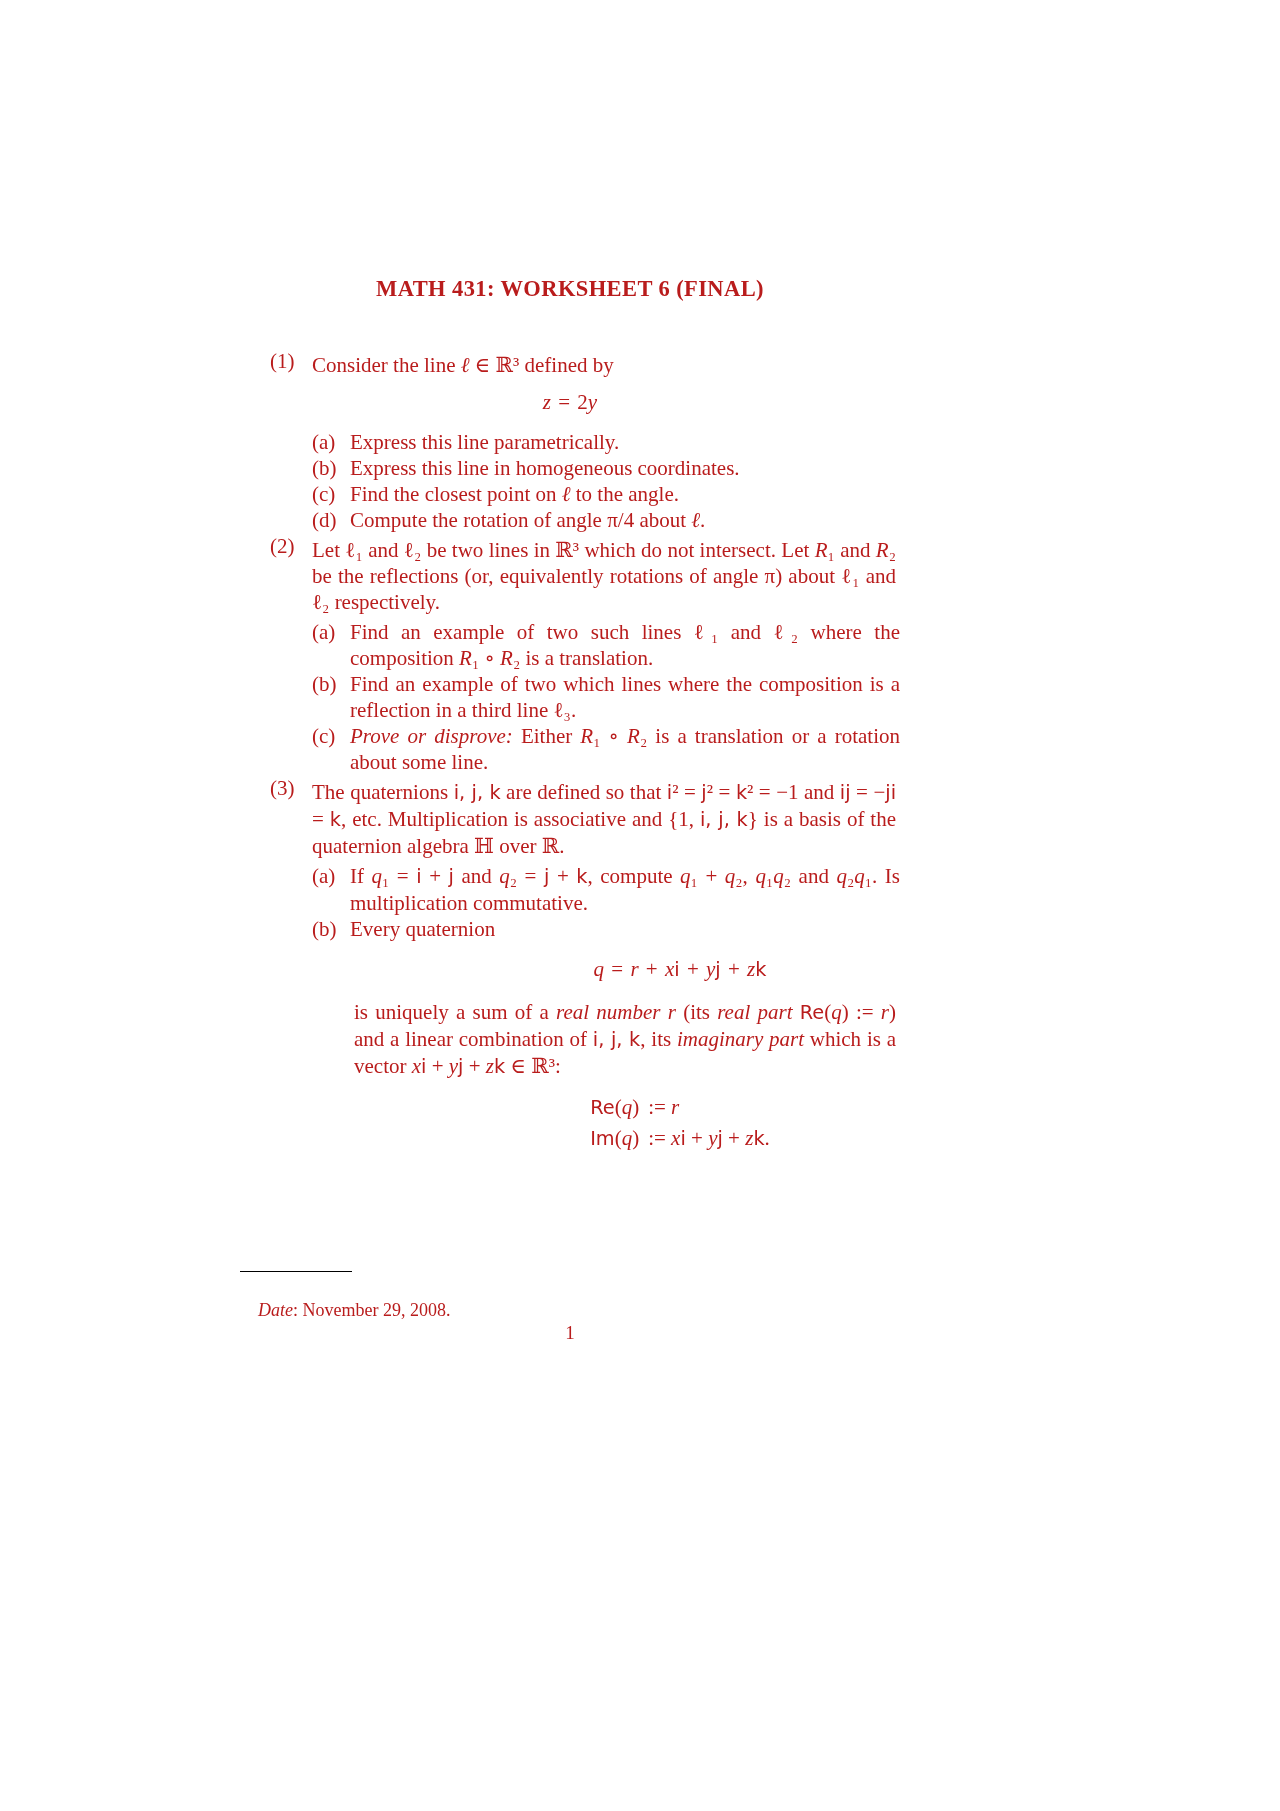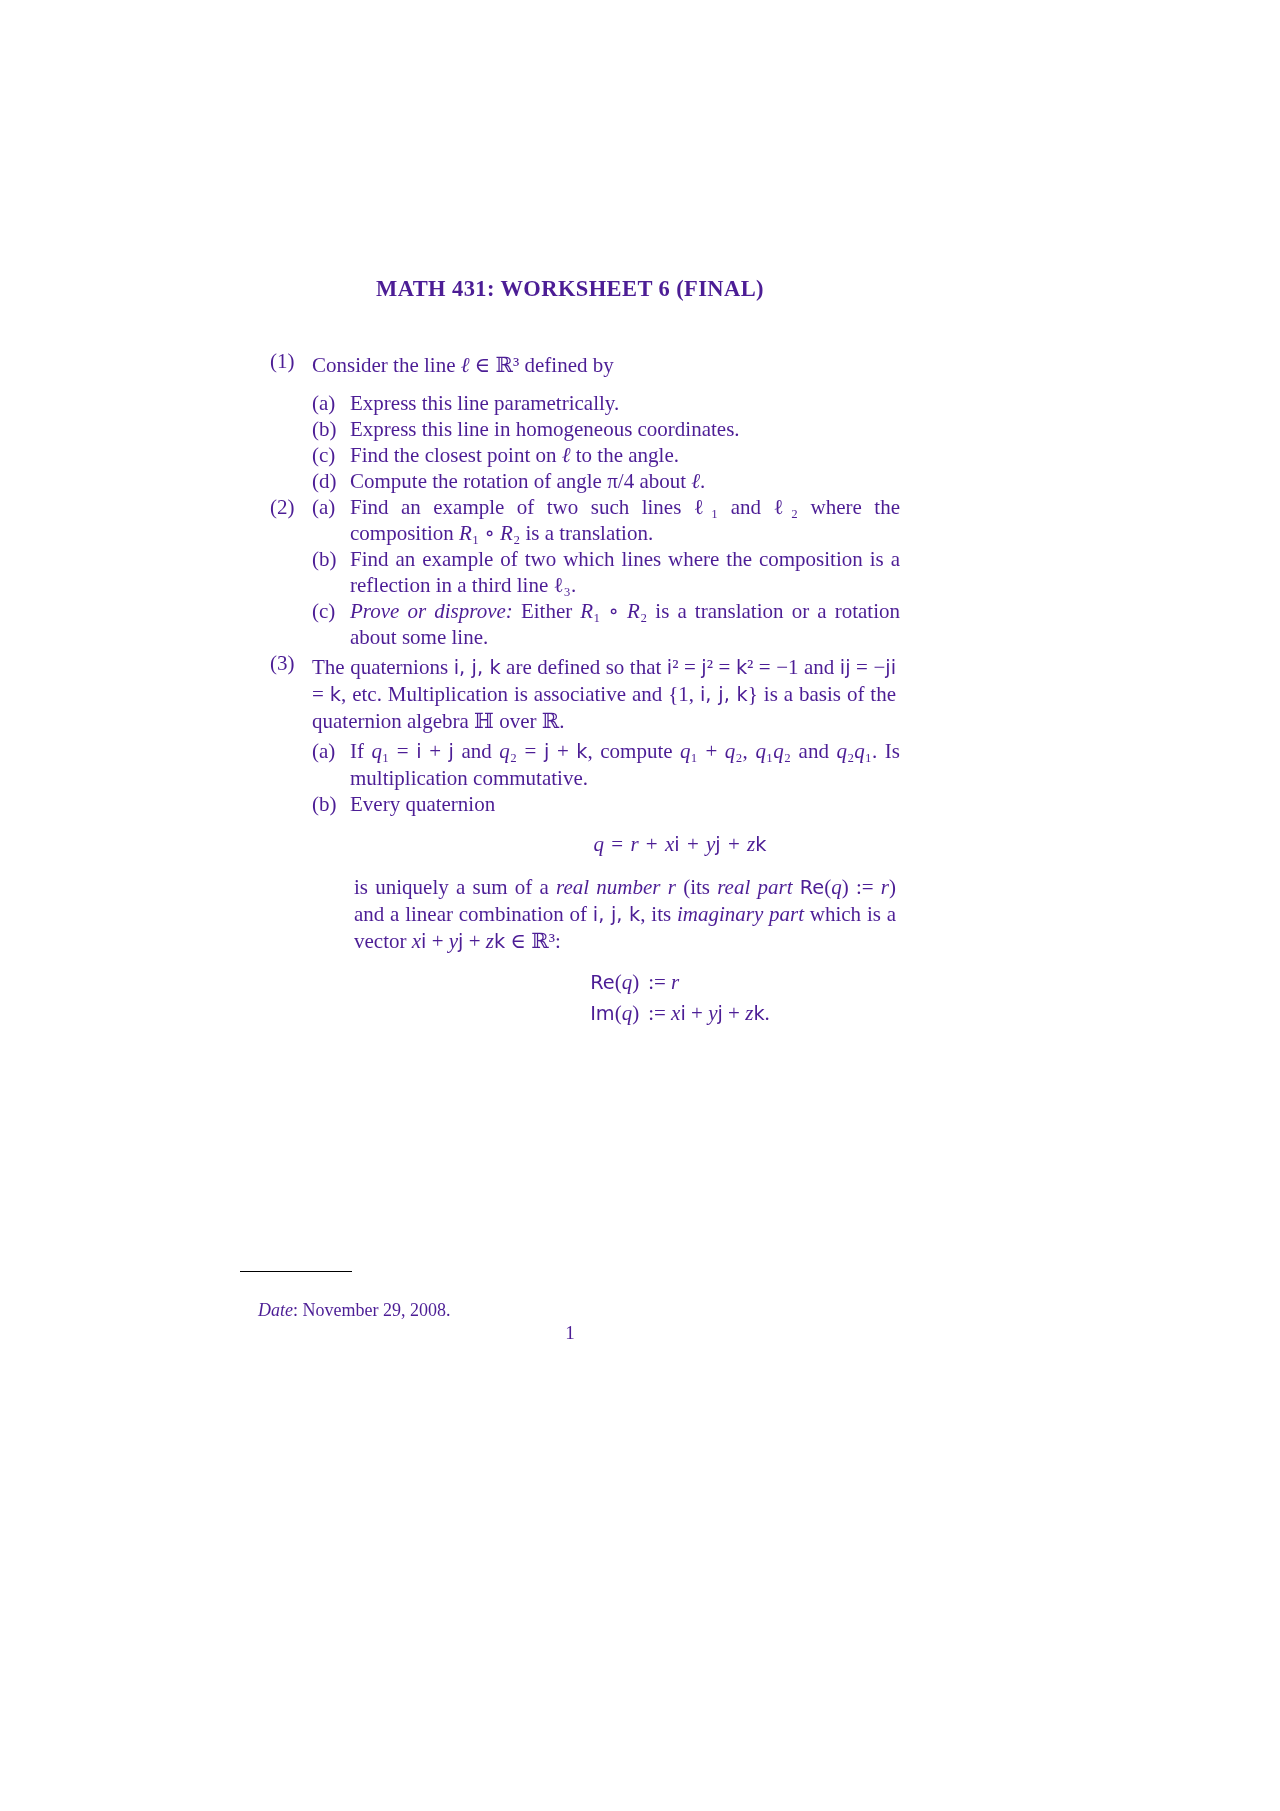--- a/index.html
+++ b/index.html
@@ -5,21 +5,21 @@
 <style>
   html,body{margin:0;padding:0;background:#ffffff;}
   .page{
     position:relative;
     width:1280px;
     height:1359px;
     background:#ffffff;
     font-family:"Liberation Serif","DejaVu Serif",serif;
     font-size:21px;
     line-height:26px;
-    color:#4c1d95;
+    color:#b91c1c;
     overflow:hidden;
   }
   .content{
     position:absolute;
     left:240px;
     top:276px;
     width:660px;
   }
   .title{
     font-size:22.5px;
@@ -79,20 +79,21 @@
 <div class="page">
   <div class="content">
 
     <h1 class="title">MATH 431: WORKSHEET 6 (FINAL)</h1>
 
     <div class="prob">
       <div class="pnum">(1)</div>
       <div class="pbody">
         <p class="para"><span>Consider the line </span><span class="i">ℓ</span><span> ∈ ℝ³ defined by</span></p>
         <div class="eqblock">
+          <div class="eq"><span class="i">z</span><span> = 2</span><span class="i">y</span></div>
         </div>
         <div class="sub">
           <div class="slabel">(a)</div>
           <div class="stext"><span>Express this line parametrically.</span></div>
         </div>
         <div class="sub">
           <div class="slabel">(b)</div>
           <div class="stext"><span>Express this line in homogeneous coordinates.</span></div>
         </div>
         <div class="sub">
@@ -102,20 +103,21 @@
         <div class="sub">
           <div class="slabel">(d)</div>
           <div class="stext"><span>Compute the rotation of angle π/4 about </span><span class="i">ℓ</span><span>.</span></div>
         </div>
       </div>
     </div>
 
     <div class="prob">
       <div class="pnum">(2)</div>
       <div class="pbody">
+        <p class="para"><span>Let ℓ₁ and ℓ₂ be two lines in ℝ³ which do not intersect. Let </span><span class="i">R</span><span>₁ and </span><span class="i">R</span><span>₂ be the reflections (or, equivalently rotations of angle π) about ℓ₁ and ℓ₂ respectively.</span></p>
         <div class="sub">
           <div class="slabel">(a)</div>
           <div class="stext"><span>Find an example of two such lines ℓ₁ and ℓ₂ where the composition </span><span class="i">R</span><span>₁ ∘ </span><span class="i">R</span><span>₂ is a translation.</span></div>
         </div>
         <div class="sub">
           <div class="slabel">(b)</div>
           <div class="stext"><span>Find an example of two which lines where the composition is a reflection in a third line ℓ₃.</span></div>
         </div>
         <div class="sub">
           <div class="slabel">(c)</div>

